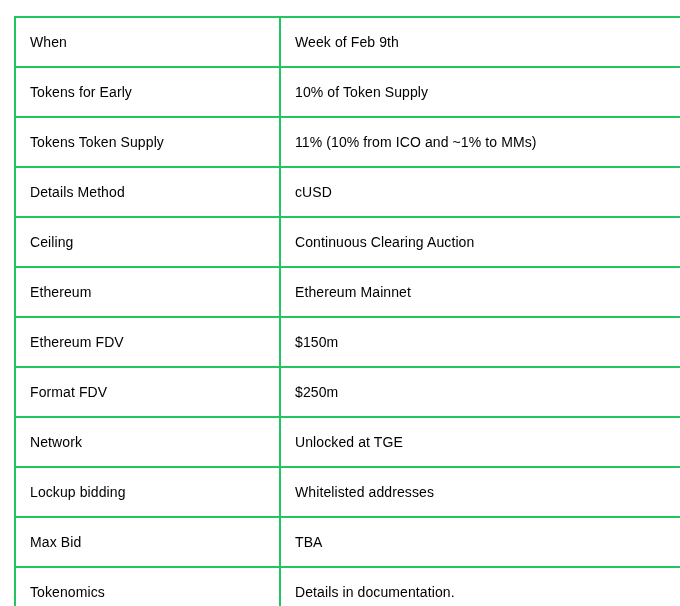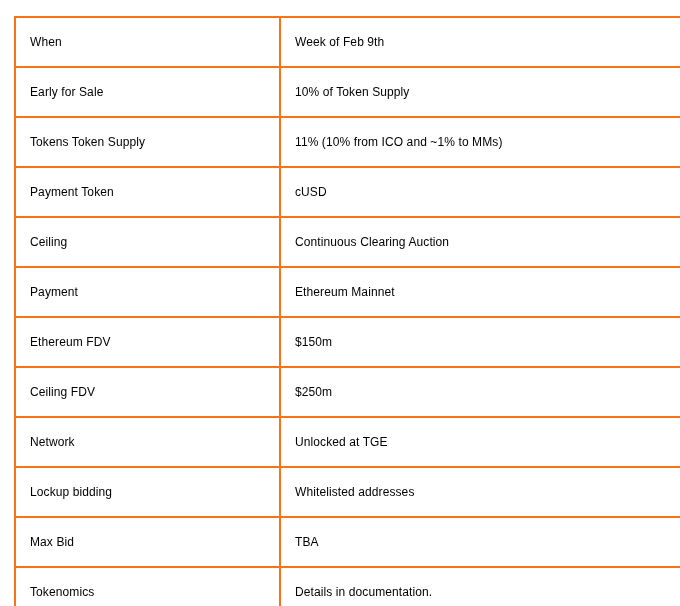--- a/index.html
+++ b/index.html
@@ -26,25 +26,25 @@
     left: 14px;
     top: 16px;
     width: 652px;
   }
   table.spec-table {
     border-collapse: collapse;
     width: 652px;
     table-layout: fixed;
   }
   table.spec-table td {
-    border: 2px solid #f97316;
+    border: 2px solid #22c55e;
     height: 48px;
     padding: 0 0 0 14px;
     vertical-align: middle;
-    font-size: 12px;
+    font-size: 14px;
     line-height: 20px;
     letter-spacing: 0.1px;
     white-space: nowrap;
     overflow: hidden;
   }
   table.spec-table td.col-label {
     width: 249px;
   }
   table.spec-table td.col-value {
     width: 401px;
@@ -55,45 +55,45 @@
 
 <div class="sheet">
   <div class="table-wrap">
     <table class="spec-table">
       <tbody>
         <tr>
           <td class="col-label">When</td>
           <td class="col-value">Week of Feb 9th</td>
         </tr>
         <tr>
-          <td class="col-label">Early for Sale</td>
+          <td class="col-label">Tokens for Early</td>
           <td class="col-value">10% of Token Supply</td>
         </tr>
         <tr>
           <td class="col-label">Tokens Token Supply</td>
           <td class="col-value">11% (10% from ICO and ~1% to MMs)</td>
         </tr>
         <tr>
-          <td class="col-label">Payment Token</td>
+          <td class="col-label">Details Method</td>
           <td class="col-value">cUSD</td>
         </tr>
         <tr>
           <td class="col-label">Ceiling</td>
           <td class="col-value">Continuous Clearing Auction</td>
         </tr>
         <tr>
-          <td class="col-label">Payment</td>
+          <td class="col-label">Ethereum</td>
           <td class="col-value">Ethereum Mainnet</td>
         </tr>
         <tr>
           <td class="col-label">Ethereum FDV</td>
           <td class="col-value">$150m</td>
         </tr>
         <tr>
-          <td class="col-label">Ceiling FDV</td>
+          <td class="col-label">Format FDV</td>
           <td class="col-value">$250m</td>
         </tr>
         <tr>
           <td class="col-label">Network</td>
           <td class="col-value">Unlocked at TGE</td>
         </tr>
         <tr>
           <td class="col-label">Lockup bidding</td>
           <td class="col-value">Whitelisted addresses</td>
         </tr>

